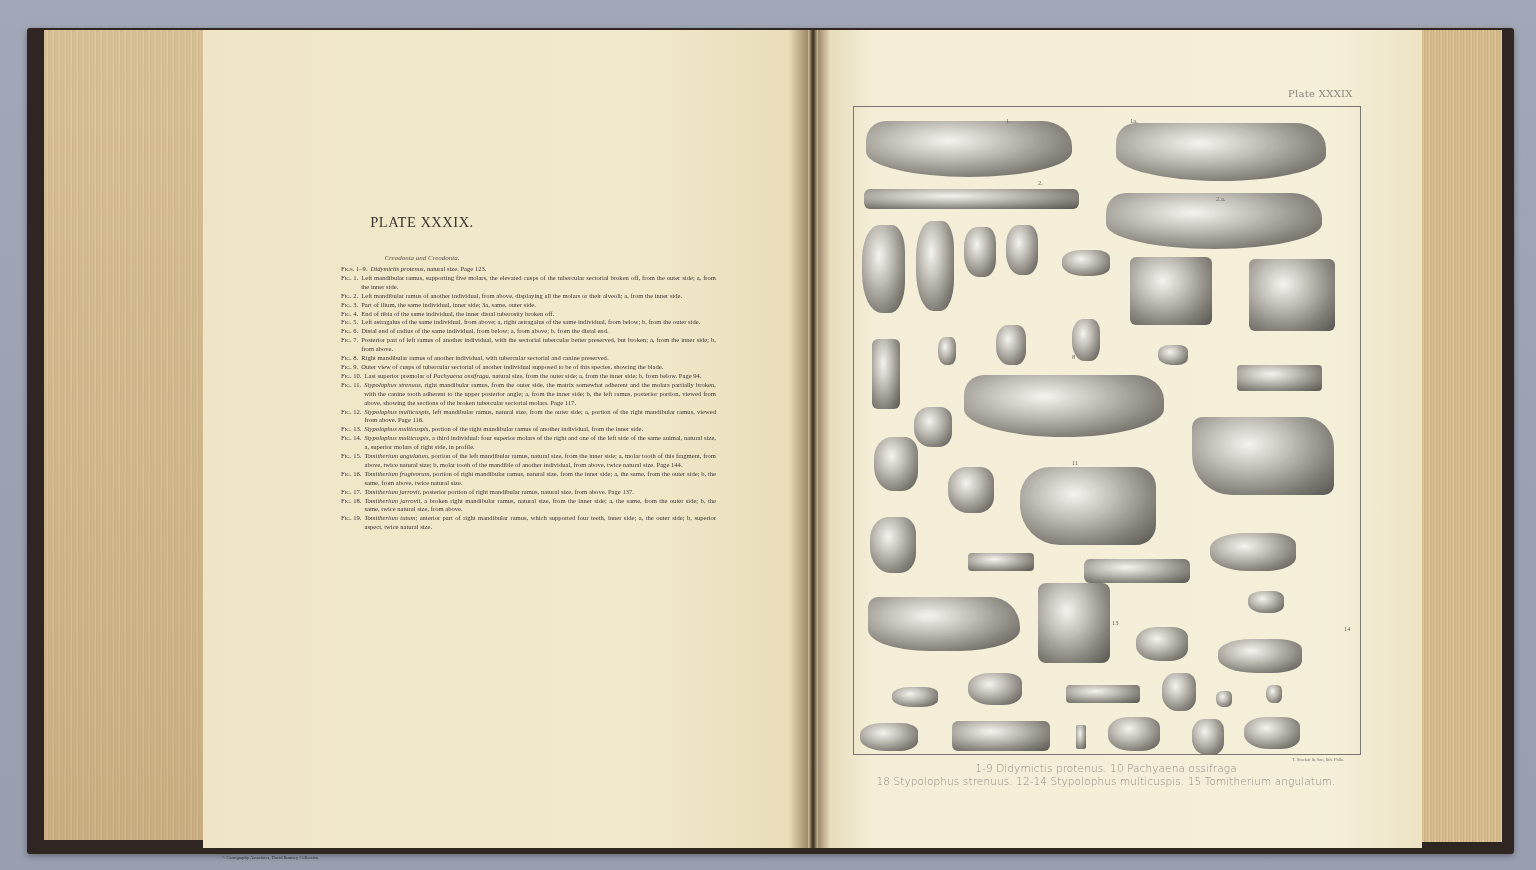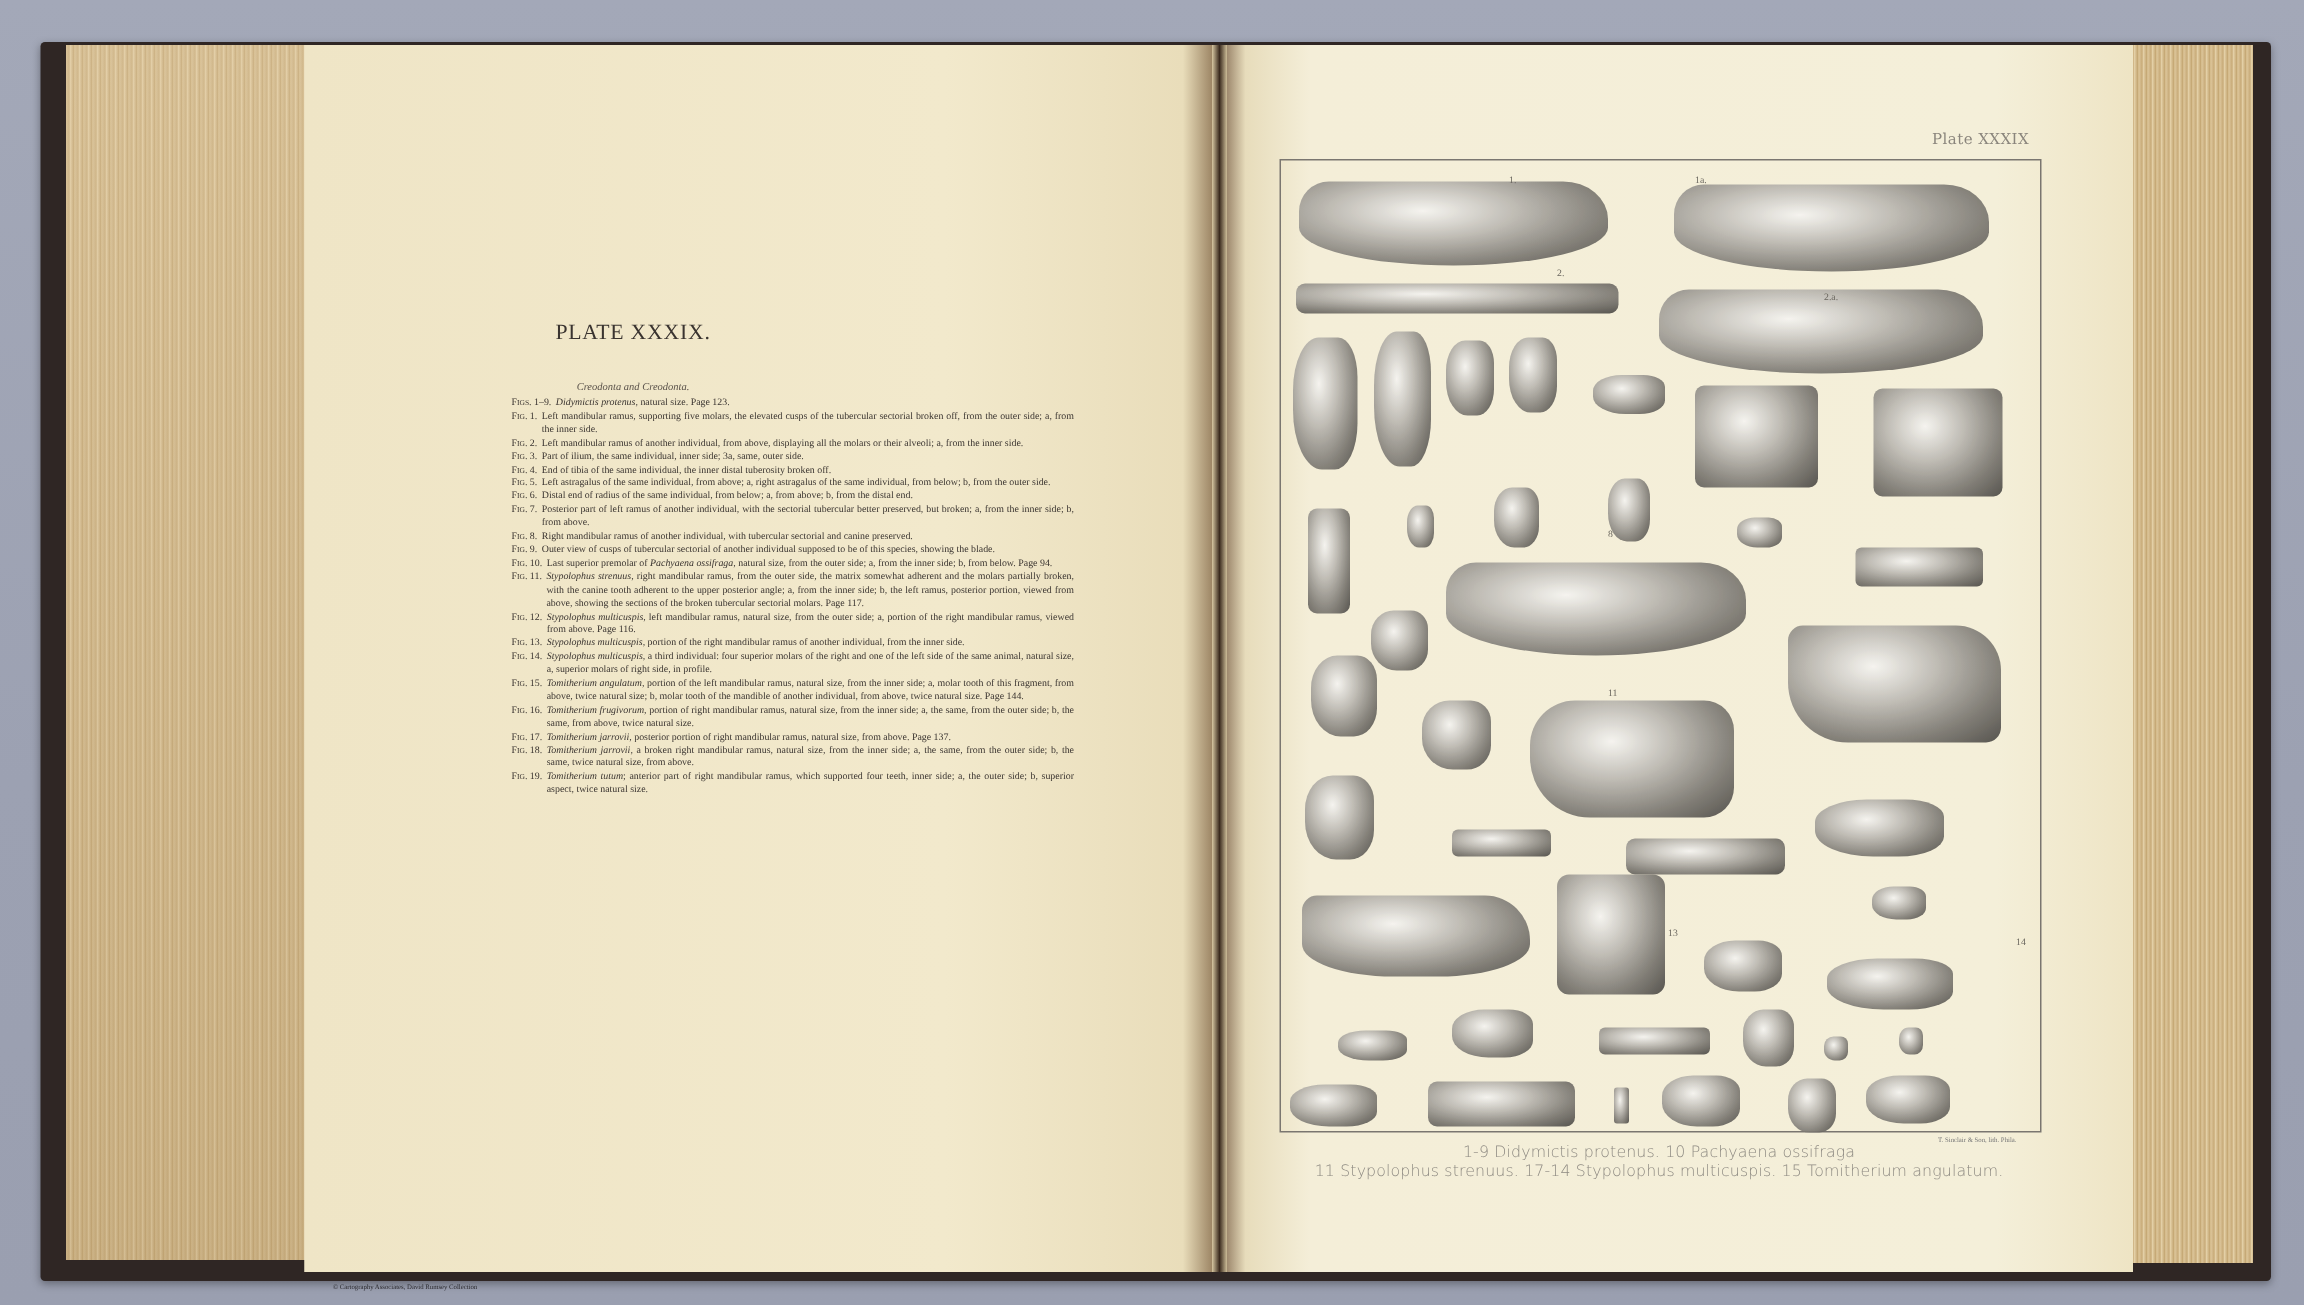--- a/index.html
+++ b/index.html
@@ -183,16 +183,16 @@
   <span class="fig-label" style="left:362px;top:88px;">2.a.</span>
   <span class="fig-label" style="left:218px;top:246px;">8</span>
   <span class="fig-label" style="left:218px;top:352px;">11</span>
   <span class="fig-label" style="left:258px;top:512px;">13</span>
   <span class="fig-label" style="left:490px;top:518px;">14</span>
 </div>
 
 <div class="engraver">T. Sinclair &amp; Son, lith. Phila.</div>
 <div class="bottom-caption">
   <div>1-9 Didymictis protenus. 10 Pachyaena ossifraga</div>
-  <div>11 Stypolophus strenuus. 17-14 Stypolophus multicuspis. 15 Tomitherium angulatum.</div>
+  <div>18 Stypolophus strenuus. 12-14 Stypolophus multicuspis. 15 Tomitherium angulatum.</div>
 </div>
 
 <div class="copyright">© Cartography Associates, David Rumsey Collection</div>
 
 </body></html>

